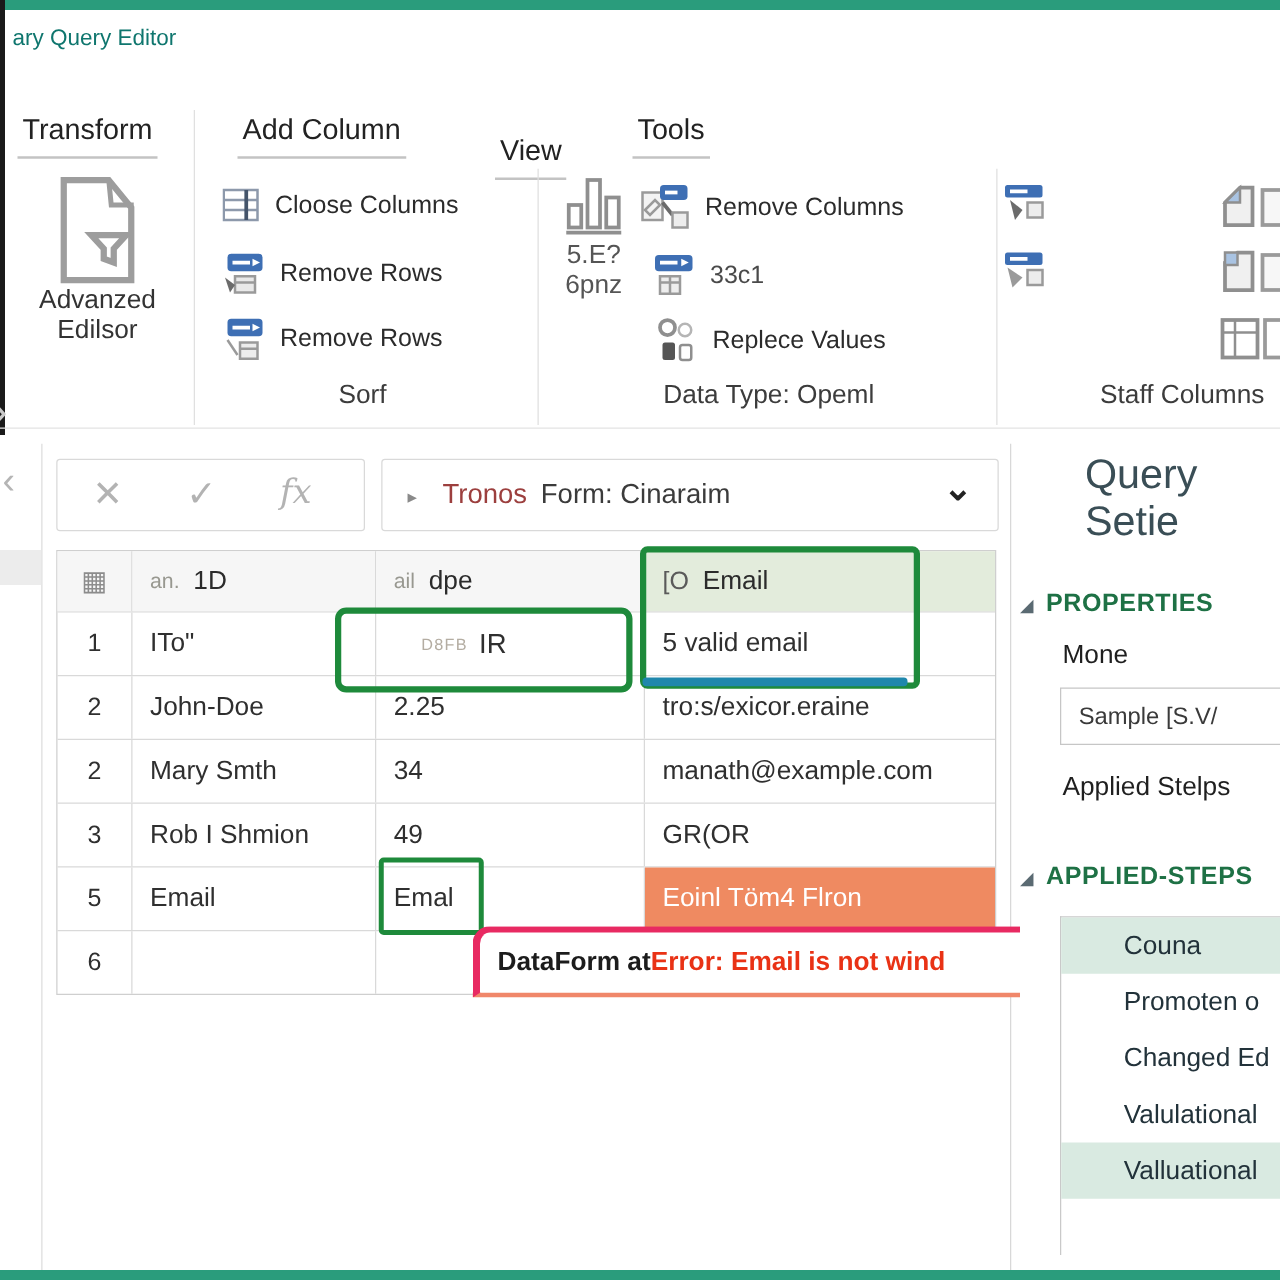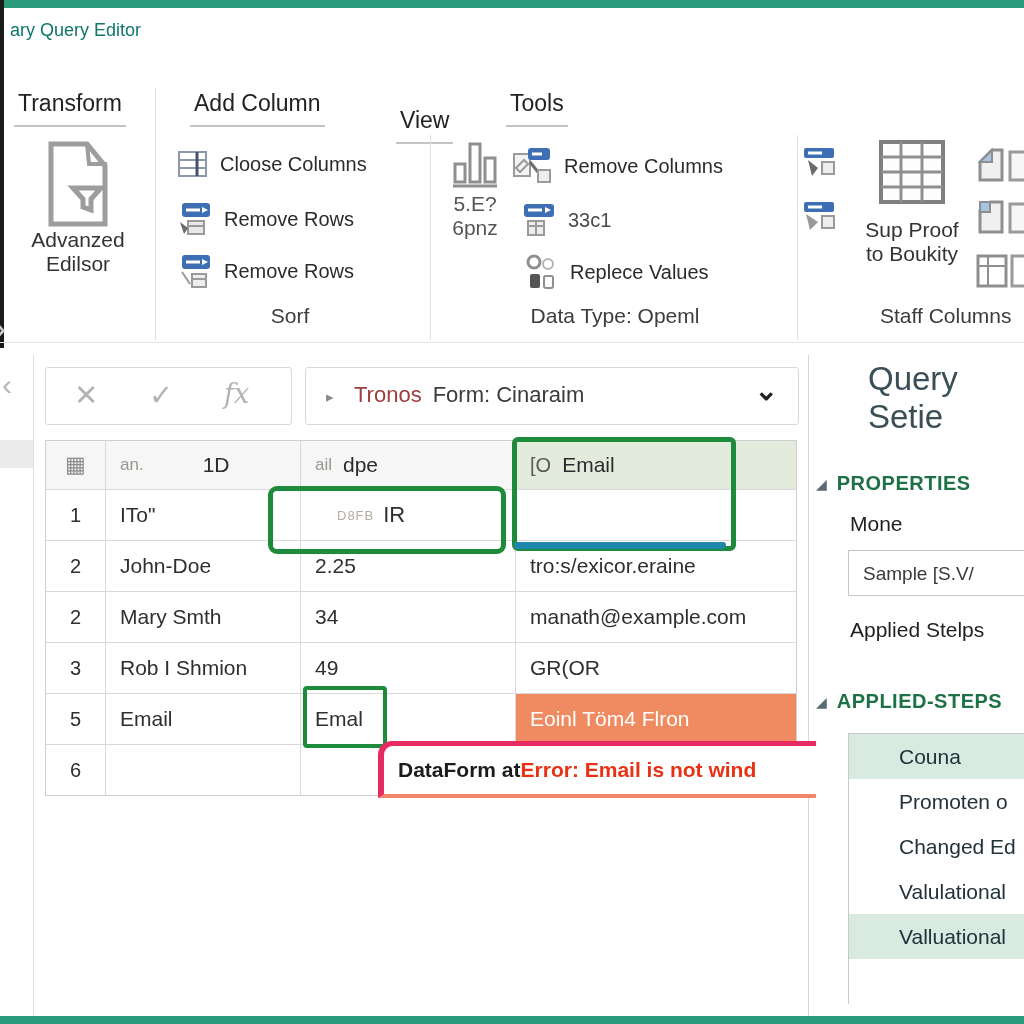--- a/index.html
+++ b/index.html
@@ -28,21 +28,21 @@
   .formula{font-size:22px;white-space:nowrap;}
   .f-red{color:#9c3f3e;}
   .f-dark{color:#3b3b3b;margin-left:11px;}
   
   #grid{left:45px;top:440px;width:750px;border:1px solid #cfcfcf;background:#fff;}
   .row{display:flex;border-bottom:1px solid #d9d9d9;height:50px;}
   .hrow{height:48px;}
   .cell{border-right:1px solid #d9d9d9;display:flex;align-items:center;padding-left:14px;
         font-size:21px;color:#2f2f2f;box-sizing:border-box;overflow:hidden;white-space:nowrap;}
   .c0{width:60px;justify-content:center;padding-left:0;font-size:20px;}
-  .c1{width:195px;gap:48px;}
+  .c1{width:195px;}
   .c2{width:215px;}
   .c3{width:280px;border-right:none;}
   .hcell{background:#f6f6f6;color:#2b2b2b;}
   .hmint{background:#e3ecdc;}
   .typeico{color:#989890;font-size:17px;margin-right:11px;}
   .garble{color:#b4ada2;font-size:13px;margin-right:9px;letter-spacing:1px;}
   .orange-cell{background:#ef8a61;color:#fff;}
   
   .gbox{border:5px solid #1e8a3b;border-radius:9px;background:transparent;pointer-events:none;}
   .bluebar{background:#1f87ac;border-radius:3px;}
@@ -200,34 +200,20 @@
   </div>
   <div class="abs" style="left:802px;top:200px;">
     <span>
       <svg width="36" height="32" viewBox="0 0 36 32">
         <rect x="2" y="2" width="30" height="10" rx="2" fill="#3e6fb4"></rect>
         <line x1="6" y1="7" x2="20" y2="7" stroke="#fff" stroke-width="3"></line>
         <path d="M4 14 l12 8 -8 8 z" fill="#9a9a9a"></path>
         <rect x="20" y="16" width="12" height="12" fill="#ededed" stroke="#9a9a9a" stroke-width="2"></rect>
       </svg>
     </span>
-  </div>
-  <div class="abs" style="left:850px;top:140px;width:124px;">
-    <span style="display:block;margin:0 auto;width:66px;">
-      <svg width="66" height="66" viewBox="0 0 66 66">
-        <rect x="2" y="2" width="62" height="60" fill="#fdfdfd" stroke="#7f7f7f" stroke-width="4"></rect>
-        <line x1="2" y1="17" x2="64" y2="17" stroke="#8f8f8f" stroke-width="3"></line>
-        <line x1="2" y1="32" x2="64" y2="32" stroke="#8f8f8f" stroke-width="3"></line>
-        <line x1="2" y1="47" x2="64" y2="47" stroke="#8f8f8f" stroke-width="3"></line>
-        <line x1="22" y1="2" x2="22" y2="62" stroke="#8f8f8f" stroke-width="3"></line>
-        <line x1="43" y1="2" x2="43" y2="62" stroke="#8f8f8f" stroke-width="3"></line>
-      </svg>
-    </span>
-    <div class="bigbtn-label" style="width:124px;margin-top:12px;">Sup Proof</div>
-    <div class="bigbtn-label" style="width:124px;">to Boukity</div>
   </div>
   <div class="abs" style="left:976px;top:146px;">
     <span>
       <svg width="60" height="38" viewBox="0 0 60 38">
         <path d="M4 34 v-18 l12 -12 h10 v30 z" fill="#f0f0f0" stroke="#8f8f8f" stroke-width="3"></path>
         <path d="M4 16 l12 0 0 -12 z" fill="#a9c3e2" stroke="#8f8f8f" stroke-width="2"></path>
         <rect x="34" y="6" width="24" height="28" fill="#f7f7f7" stroke="#9a9a9a" stroke-width="3"></rect>
       </svg>
     </span>
   </div>
@@ -285,20 +271,21 @@
         <span>Email</span>
       </div>
     </div>
     <div class="row">
       <div class="cell c0">1</div>
       <div class="cell c1">ITo"</div>
       <div class="cell c2" style="padding-left:36px;">
         <span class="garble">D8FB</span>
         <span style="font-size:22px;">IR</span>
       </div>
+      <div class="cell c3">5 valid email</div>
     </div>
     <div class="row">
       <div class="cell c0">2</div>
       <div class="cell c1">John-Doe</div>
       <div class="cell c2">2.25</div>
       <div class="cell c3">tro:s/exicor.eraine</div>
     </div>
     <div class="row">
       <div class="cell c0">2</div>
       <div class="cell c1">Mary Smth</div>

